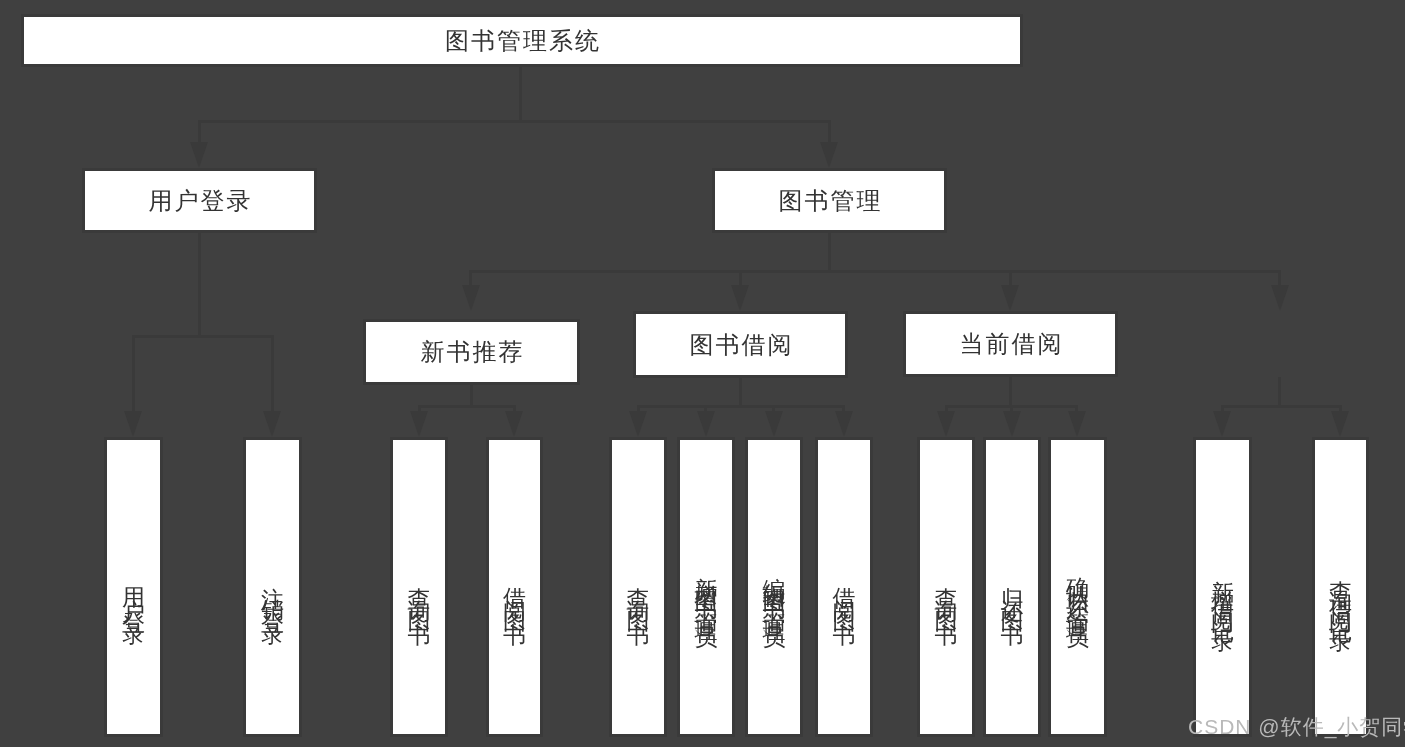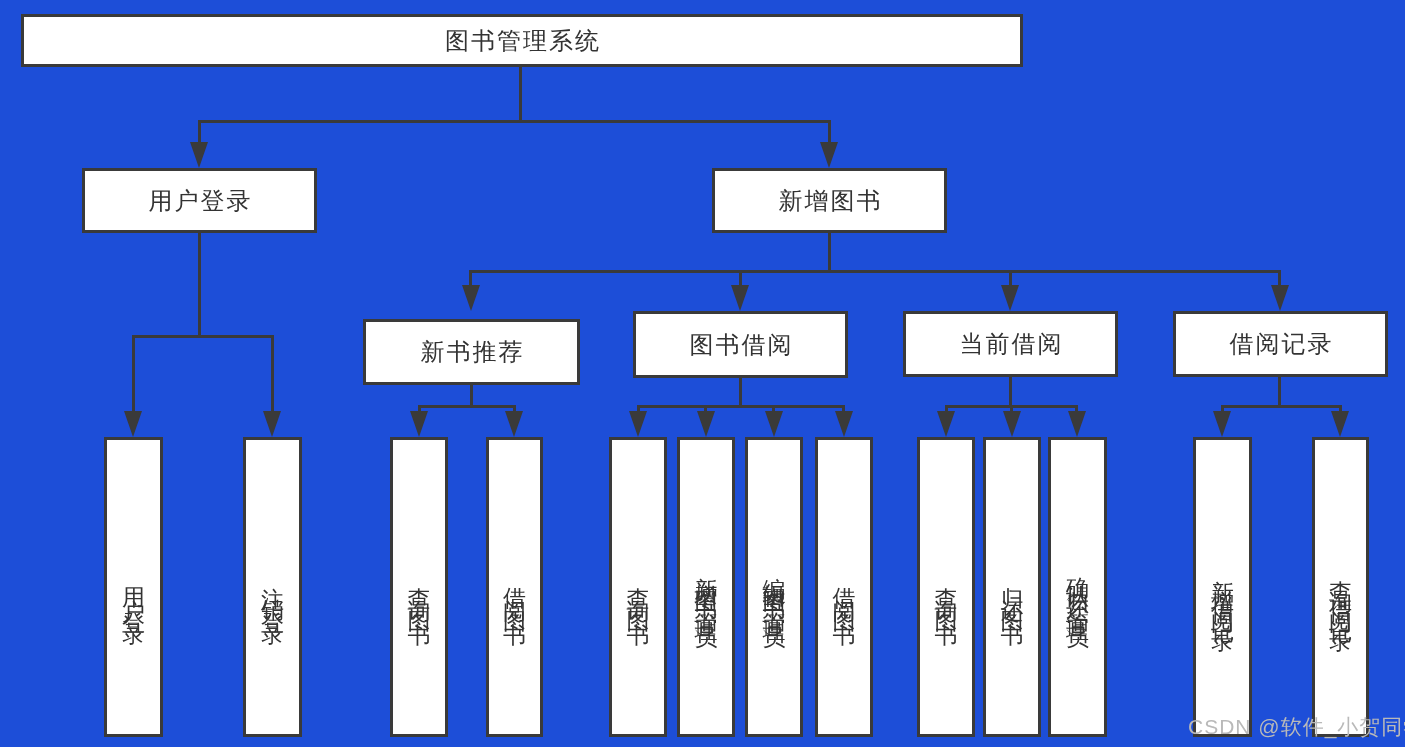--- a/index.html
+++ b/index.html
@@ -1,17 +1,17 @@
 <!DOCTYPE html>
 <html><head>
 <meta charset="utf-8">
 <style>
   html,body{margin:0;padding:0;background:#ffffff;}
   #stage{
-    position:relative;width:1405px;height:747px;overflow:hidden;background:#1d4ed8;
+    position:relative;width:1405px;height:747px;overflow:hidden;background:#404040;
     font-family:"Liberation Sans","DejaVu Sans",sans-serif;
   }
   
   .bx{
     position:absolute;background:#ffffff;border:3px solid #3a3a3a;box-sizing:border-box;
     display:flex;align-items:center;justify-content:center;color:#333333;z-index:2;
   }
   .hl{font-size:24px;letter-spacing:2px;margin-right:-2px;white-space:nowrap;}
   .vt{writing-mode:vertical-rl;text-orientation:mixed;font-size:23px;line-height:1;white-space:nowrap;}
   .ls4{letter-spacing:12px;margin-bottom:-12px;}
@@ -43,21 +43,21 @@
   <div class="cl" style="left:198px;top:120px;width:633px;height:3px"></div>
   <div class="cl" style="left:198px;top:120px;width:3px;height:23px"></div>
   <div class="cl" style="left:828px;top:120px;width:3px;height:23px"></div>
   <div class="arw" style="left:190px;top:142px"></div>
   <div class="arw" style="left:820px;top:142px"></div>
 
   <div class="bx" style="left:82px;top:168px;width:235px;height:65px">
     <span class="hl">用户登录</span>
   </div>
   <div class="bx" style="left:712px;top:168px;width:235px;height:65px">
-    <span class="hl">新增图书</span>
+    <span class="hl">图书管理</span>
   </div>
 
   <div class="cl" style="left:198px;top:233px;width:3px;height:102px"></div>
   <div class="cl" style="left:132px;top:335px;width:142px;height:3px"></div>
   <div class="cl" style="left:132px;top:335px;width:3px;height:77px"></div>
   <div class="cl" style="left:271px;top:335px;width:3px;height:77px"></div>
   <div class="arw" style="left:124px;top:411px"></div>
   <div class="arw" style="left:263px;top:411px"></div>
 
   <div class="cl" style="left:828px;top:232px;width:3px;height:38px"></div>
@@ -72,23 +72,20 @@
   <div class="arw" style="left:1271px;top:285px"></div>
 
   <div class="bx" style="left:363px;top:319px;width:217px;height:66px">
     <span class="hl">新书推荐</span>
   </div>
   <div class="bx" style="left:633px;top:311px;width:215px;height:67px">
     <span class="hl">图书借阅</span>
   </div>
   <div class="bx" style="left:903px;top:311px;width:215px;height:66px">
     <span class="hl">当前借阅</span>
-  </div>
-  <div class="bx" style="left:1173px;top:311px;width:215px;height:66px">
-    <span class="hl">借阅记录</span>
   </div>
 
   <div class="cl" style="left:470px;top:377px;width:3px;height:28px"></div>
   <div class="cl" style="left:418px;top:405px;width:98px;height:3px"></div>
   <div class="cl" style="left:418px;top:405px;width:3px;height:7px"></div>
   <div class="cl" style="left:513px;top:405px;width:3px;height:7px"></div>
   <div class="arw" style="left:410px;top:411px"></div>
   <div class="arw" style="left:505px;top:411px"></div>
 
   <div class="cl" style="left:739px;top:377px;width:3px;height:28px"></div>

